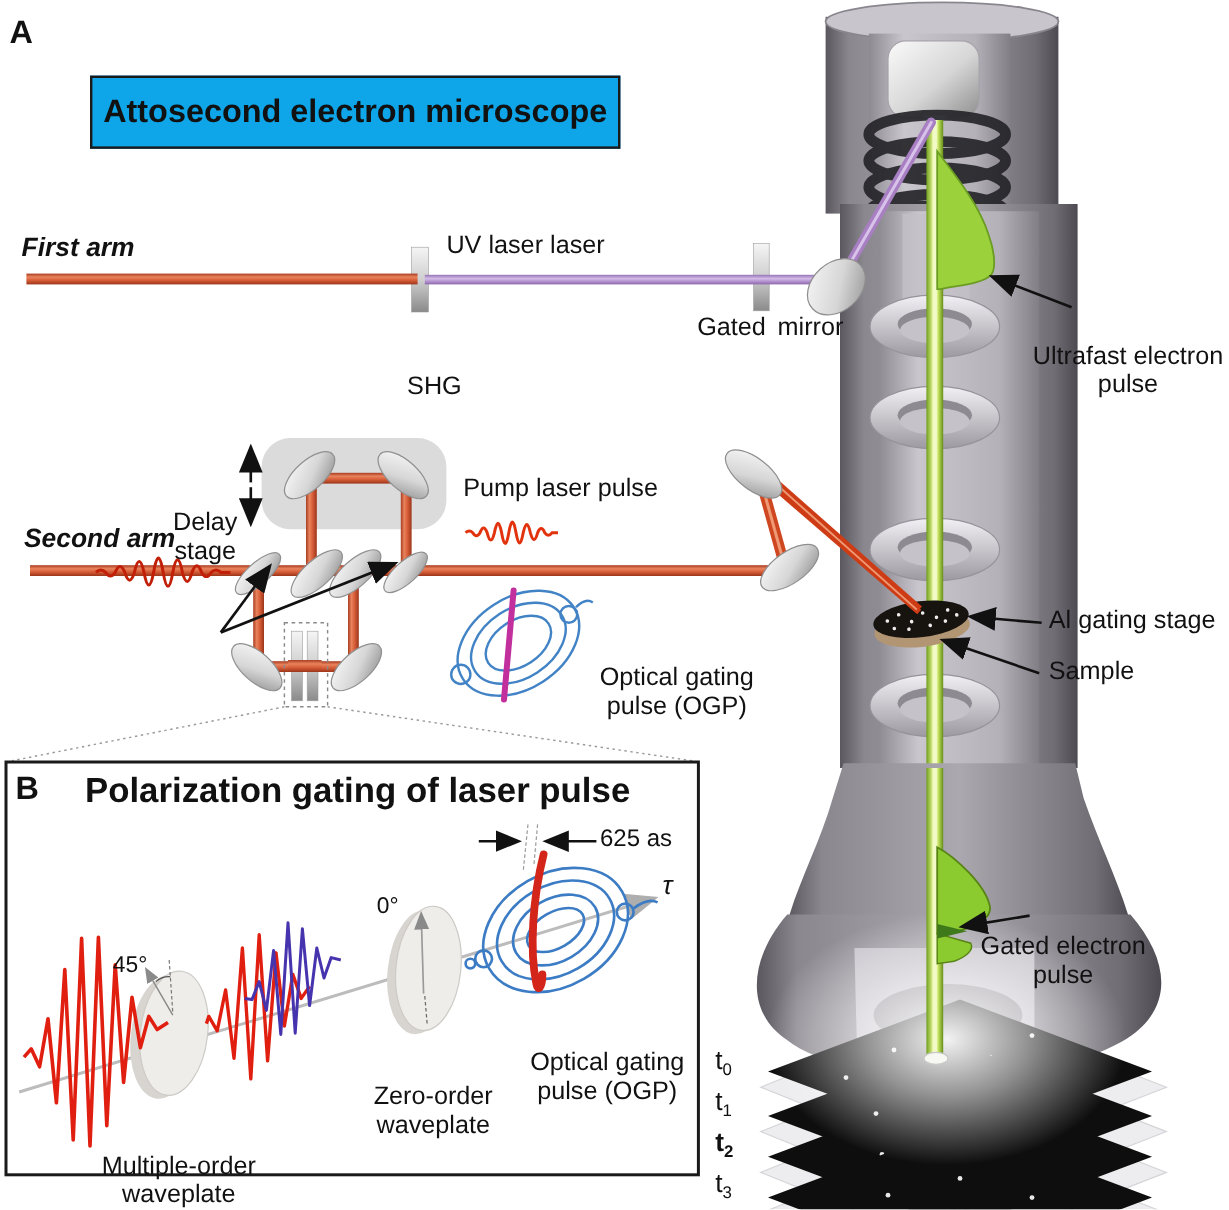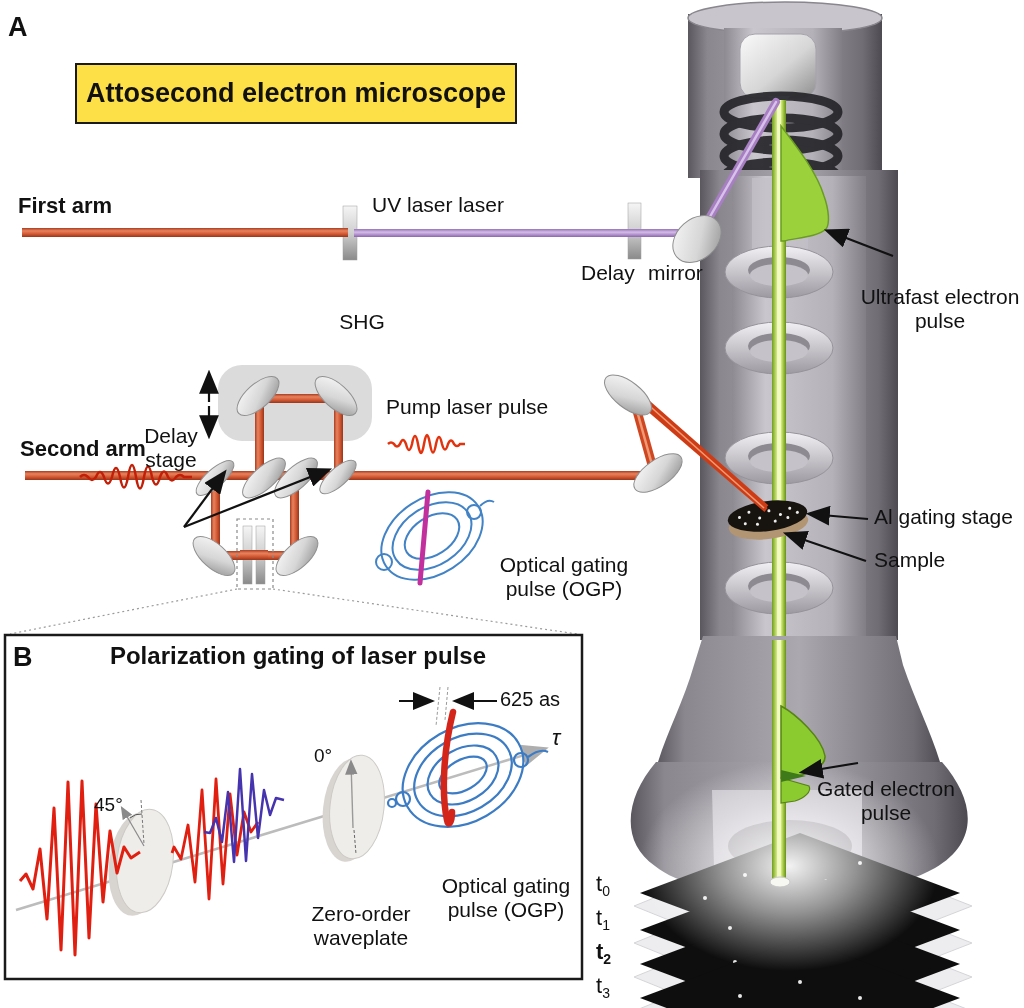--- a/index.html
+++ b/index.html
@@ -1,25 +1,25 @@
 <!DOCTYPE html>
 <html><head>
 <meta charset="utf-8">
 <style>
   html,body{margin:0;padding:0;background:#fff;}
   #stage{position:relative;width:1024px;height:1008px;background:#fff;overflow:hidden;
          font-family:"Liberation Sans","DejaVu Sans",sans-serif;color:#111;}
   #diagram{position:absolute;left:0;top:0;z-index:1;}
   .label{position:absolute;z-index:2;font-size:21px;line-height:1.12;color:#111;white-space:pre-line;}
   .center{text-align:center;margin-top:48px;}
-  .bold{font-weight:bold;}
+  .bold{font-weight:bold;font-style:italic;}
   .tag{font-size:27px;font-weight:bold;}
   .boxtitle{display:flex;align-items:center;justify-content:center;
-            border:2.5px solid #1a1a1a;font-size:27px;font-weight:bold;background:#fde047;}
-  .paneltitle{font-size:24px;font-weight:bold;text-align:center;}
+            border:2.5px solid #1a1a1a;font-size:27px;font-weight:bold;background:#0ea5e9;}
+  .paneltitle{font-size:29px;font-weight:bold;text-align:center;}
   .tlabel{font-size:22px;}
   .tlabel sub{font-size:14px;vertical-align:-5px;}
   .tau{font-size:22px;font-style:italic;}
   .small{font-size:19px;}
 </style>
 </head>
 <body>
 
 <div id="stage">
 
@@ -361,38 +361,39 @@
 </svg>
 
 <div class="label tag" style="left:8px;top:12px;">A</div>
 <div class="boxtitle" style="position:absolute;left:75px;top:63px;width:438px;height:57px;z-index:2;">
   <span>Attosecond electron microscope</span>
 </div>
 
 <div class="label bold" style="left:18px;top:194px;font-size:22px;">First arm</div>
 <div class="label" style="left:372px;top:193px;">UV laser laser</div>
 <div class="label center" style="left:322px;top:262px;width:80px;">SHG</div>
-<div class="label" style="left:581px;top:261px;">Delay</div>
+<div class="label" style="left:581px;top:261px;">Gated</div>
 <div class="label" style="left:648px;top:261px;">mirror</div>
 <div class="label center" style="left:858px;top:237px;width:164px;">Ultrafast electron pulse</div>
 
 <div class="label bold" style="left:20px;top:437px;font-size:22px;">Second arm</div>
 <div class="label center" style="left:136px;top:376px;width:70px;">Delay stage</div>
 <div class="label" style="left:386px;top:395px;">Pump laser pulse</div>
 <div class="label center" style="left:480px;top:505px;width:168px;">Optical gating pulse (OGP)</div>
 <div class="label" style="left:874px;top:505px;">Al gating stage</div>
 <div class="label" style="left:874px;top:548px;">Sample</div>
 <div class="label center" style="left:797px;top:729px;width:178px;">Gated electron pulse</div>
 
 <div class="label tag" style="left:13px;top:642px;">B</div>
 <div class="label paneltitle" style="left:28px;top:643px;width:540px;">Polarization gating of laser pulse</div>
 <div class="label small" style="left:94px;top:794px;">45°</div>
 <div class="label small" style="left:314px;top:745px;">0°</div>
 <div class="label" style="left:500px;top:688px;font-size:20px;">625 as</div>
 <div class="label tau" style="left:552px;top:726px;">τ</div>
+<div class="label center" style="left:70px;top:912px;width:158px;">Multiple-order waveplate</div>
 <div class="label center" style="left:302px;top:854px;width:118px;">Zero-order waveplate</div>
 <div class="label center" style="left:430px;top:826px;width:152px;">Optical gating pulse (OGP)</div>
 
 <div class="label tlabel" style="left:596px;top:872px;"><span>t</span><sub>0</sub></div>
 <div class="label tlabel" style="left:596px;top:906px;"><span>t</span><sub>1</sub></div>
 <div class="label tlabel" style="left:596px;top:940px;font-weight:bold;"><span>t</span><sub>2</sub></div>
 <div class="label tlabel" style="left:596px;top:974px;"><span>t</span><sub>3</sub></div>
 
 </div>
 

